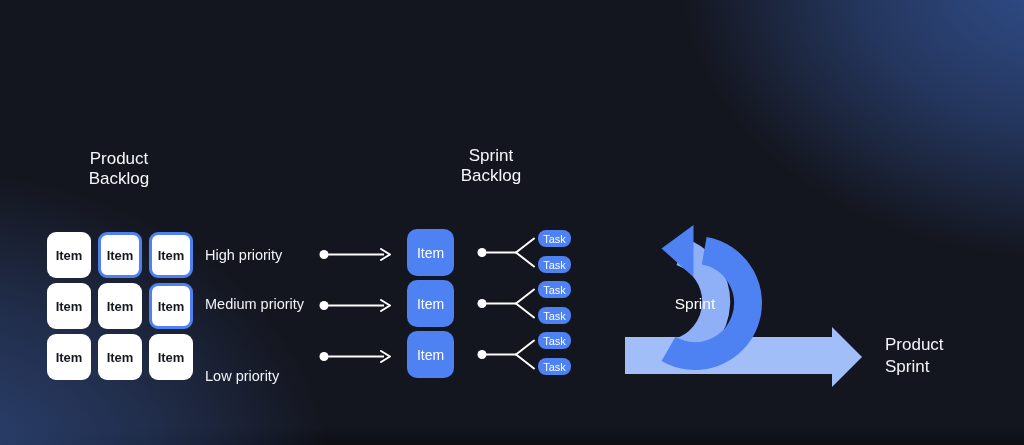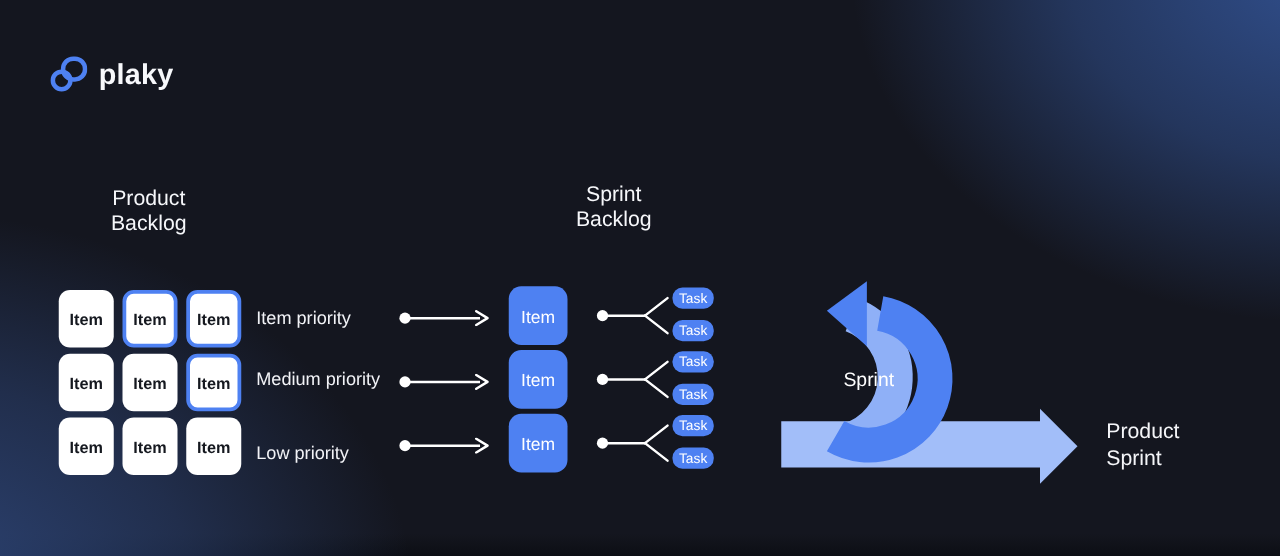--- a/index.html
+++ b/index.html
@@ -36,27 +36,20 @@
   
   .loop{position:absolute;left:610px;top:218px;}
   
   .release{position:absolute;left:885px;top:334px;color:#f4f5f8;font-size:17px;line-height:22px;font-weight:500;}
 </style>
 </head>
 <body>
 
 <div class="stage">
 
-  <div class="logo">
-    <svg width="30" height="30" viewBox="0 0 30 30">
-      <rect x="10.5" y="3" width="17.5" height="16.5" rx="8" ry="8" fill="none" stroke="#4e81f2" stroke-width="3.6"></rect>
-      <circle cx="9.3" cy="20.3" r="7" fill="none" stroke="#4e81f2" stroke-width="3.6"></circle>
-    </svg>
-    <span class="logo-text">plaky</span>
-  </div>
 
   <div class="col-title" id="pb-title">
     <div>Product</div>
     <div>Backlog</div>
   </div>
   <div class="col-title" id="sb-title">
     <div>Sprint</div>
     <div>Backlog</div>
   </div>
 
@@ -71,23 +64,23 @@
     <div class="wbox">Item</div>
     <div class="wbox hl">Item</div>
   </div>
 
   <div class="pb-row" style="top:334px">
     <div class="wbox">Item</div>
     <div class="wbox">Item</div>
     <div class="wbox">Item</div>
   </div>
 
-  <div class="prio" style="top:247px">Item priority</div>
+  <div class="prio" style="top:247px">High priority</div>
   <div class="prio" style="top:296px">Medium priority</div>
-  <div class="prio" style="top:355px">Low priority</div>
+  <div class="prio" style="top:368px">Low priority</div>
 
   <svg class="arrow" style="top:248px" width="78" height="13" viewBox="0 0 78 13">
     <circle cx="6" cy="6.5" r="4.5" fill="#ffffff"></circle>
     <line x1="6" y1="6.5" x2="66" y2="6.5" stroke="#ffffff" stroke-width="2"></line>
     <polyline points="63,1 72,6.5 63,12" fill="none" stroke="#ffffff" stroke-width="2" stroke-linecap="round" stroke-linejoin="round"></polyline>
   </svg>
   <svg class="arrow" style="top:299px" width="78" height="13" viewBox="0 0 78 13">
     <circle cx="6" cy="6.5" r="4.5" fill="#ffffff"></circle>
     <line x1="6" y1="6.5" x2="66" y2="6.5" stroke="#ffffff" stroke-width="2"></line>
     <polyline points="63,1 72,6.5 63,12" fill="none" stroke="#ffffff" stroke-width="2" stroke-linecap="round" stroke-linejoin="round"></polyline>

